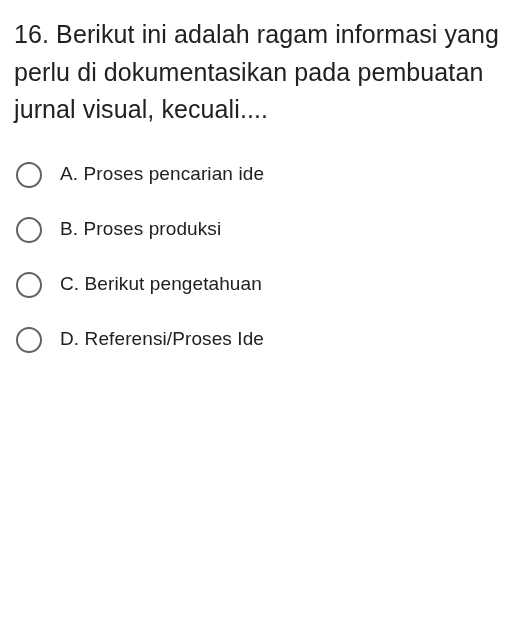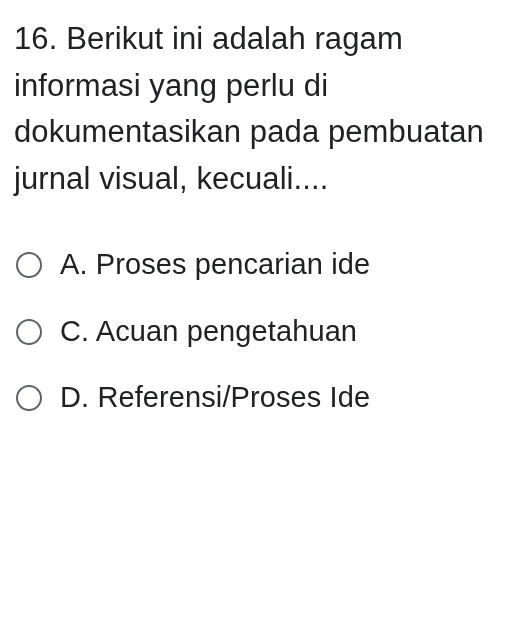--- a/index.html
+++ b/index.html
@@ -9,24 +9,24 @@
   }
   body {
     width: 513px;
     height: 624px;
     background: #ffffff;
     font-family: Arial, Helvetica, sans-serif;
     padding: 16px 12px 16px 14px;
     color: #202124;
   }
   .question-text {
-    font-size: 31px;
+    font-size: 25px;
     line-height: 1.5;
     color: #202124;
-    margin-bottom: 44px;
+    margin-bottom: 33px;
     letter-spacing: 0.1px;
   }
   .options {
     display: flex;
     flex-direction: column;
     gap: 29px;
     padding-left: 2px;
   }
   .option-row {
     display: flex;
@@ -35,21 +35,21 @@
     cursor: pointer;
   }
   .radio-circle {
     width: 26px;
     height: 26px;
     border: 2.5px solid #5f6368;
     border-radius: 50%;
     flex-shrink: 0;
   }
   .option-label {
-    font-size: 29px;
+    font-size: 19px;
     color: #202124;
     line-height: 1.3;
     letter-spacing: 0.1px;
   }
 </style>
 </head>
 <body>
 
 <div class="question-text">
   <span>16.</span>
@@ -59,26 +59,33 @@
 <div class="options">
 
   <div class="option-row">
     <div class="radio-circle"></div>
     <div class="option-label">
       <span>A.</span>
       <span>Proses pencarian ide</span>
     </div>
   </div>
 
+  <div class="option-row">
+    <div class="radio-circle"></div>
+    <div class="option-label">
+      <span>B.</span>
+      <span>Proses produksi</span>
+    </div>
+  </div>
 
   <div class="option-row">
     <div class="radio-circle"></div>
     <div class="option-label">
       <span>C.</span>
-      <span>Acuan pengetahuan</span>
+      <span>Berikut pengetahuan</span>
     </div>
   </div>
 
   <div class="option-row">
     <div class="radio-circle"></div>
     <div class="option-label">
       <span>D.</span>
       <span>Referensi/Proses Ide</span>
     </div>
   </div>

